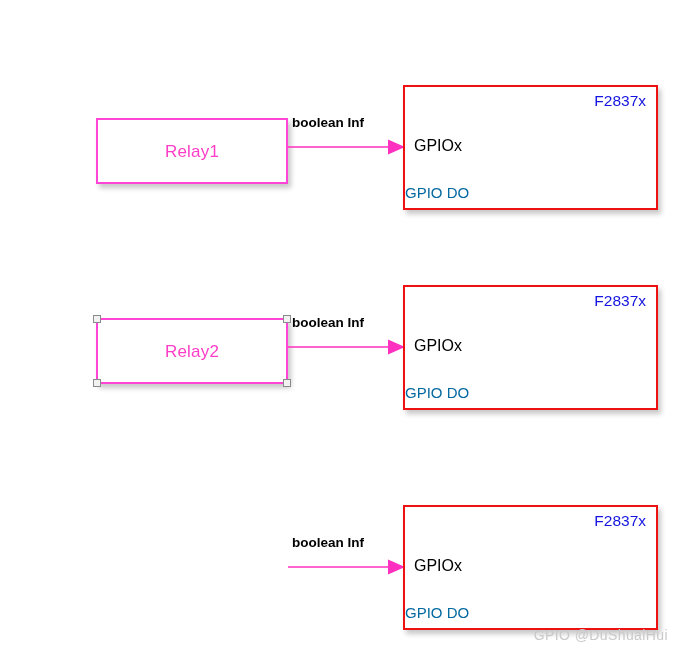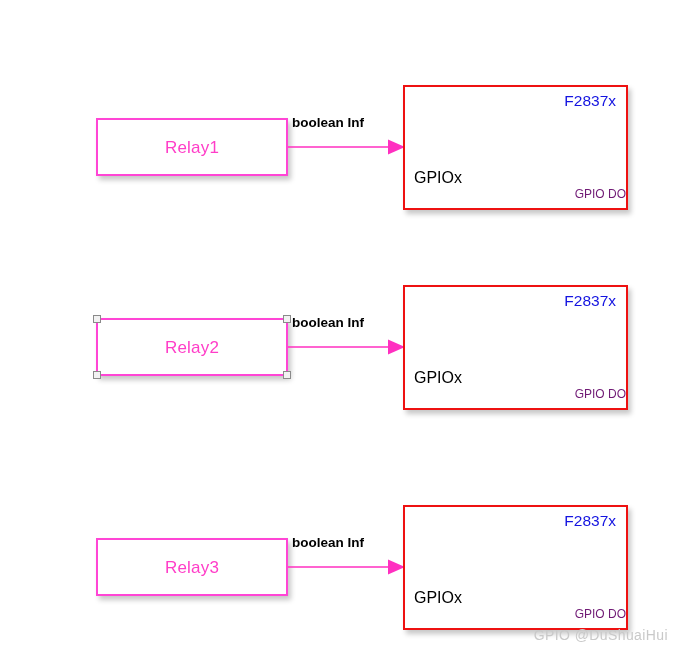--- a/index.html
+++ b/index.html
@@ -34,21 +34,21 @@
   .row-0 { top: 68px; }
   .row-1 { top: 268px; }
   .row-2 { top: 488px; }
 
   
   .relay-block {
     position: absolute;
     left: 96px;
     top: 50px;
     width: 192px;
-    height: 58px;
+    height: 66px;
     background: #ffffff;
     border: 2px solid #FF45D5;
     box-sizing: border-box;
     box-shadow: 3px 4px 5px rgba(0,0,0,0.22);
     display: flex;
     align-items: center;
     justify-content: center;
   }
   .relay-label {
     color: #FF3DC8;
@@ -95,21 +95,21 @@
     white-space: nowrap;
     line-height: 1;
     user-select: none;
   }
 
   
   .gpio-block {
     position: absolute;
     left: 403px;
     top: 17px;
-    width: 225px;
+    width: 255px;
     height: 125px;
     background: #ffffff;
     border: 2px solid #EE1111;
     box-sizing: border-box;
     box-shadow: 3px 4px 5px rgba(0,0,0,0.22);
   }
   .gpio-chip {
     position: absolute;
     right: 10px;
     top: 6px;
@@ -119,30 +119,29 @@
     user-select: none;
   }
   .gpio-port {
     position: absolute;
     left: 9px;
     top: 51px;
     color: #000000;
     font-size: 16px;
     line-height: 1;
     user-select: none;
-    margin-top: 32px;
   }
   .gpio-sub {
     position: absolute;
     left: 0;
     right: 0;
     bottom: 8px;
-    text-align: right;
-    color: #701a75;
-    font-size: 12px;
+    text-align: left;
+    color: #0369a1;
+    font-size: 15px;
     line-height: 1;
     user-select: none;
   }
 
   
   .watermark {
     position: absolute;
     right: 8px;
     bottom: 4px;
     font-size: 14px;
@@ -199,23 +198,20 @@
 
     <div class="gpio-block">
       <span class="gpio-chip">F2837x</span>
       <span class="gpio-port">GPIOx</span>
       <span class="gpio-sub">GPIO DO</span>
     </div>
   </div>
 
   <div class="row row-2">
 
-    <div class="relay-block">
-      <span class="relay-label">Relay3</span>
-    </div>
 
     <div class="signal">
       <svg width="118" height="58" viewBox="0 0 118 58">
         <line x1="0" y1="29" x2="103" y2="29" stroke="#FF2FC0" stroke-width="1.6"></line>
         <polygon points="100,21.5 117,29 100,36.5" fill="#FF2FC0"></polygon>
       </svg>
       <span class="signal-label">boolean Inf</span>
     </div>
 
     <div class="gpio-block">

